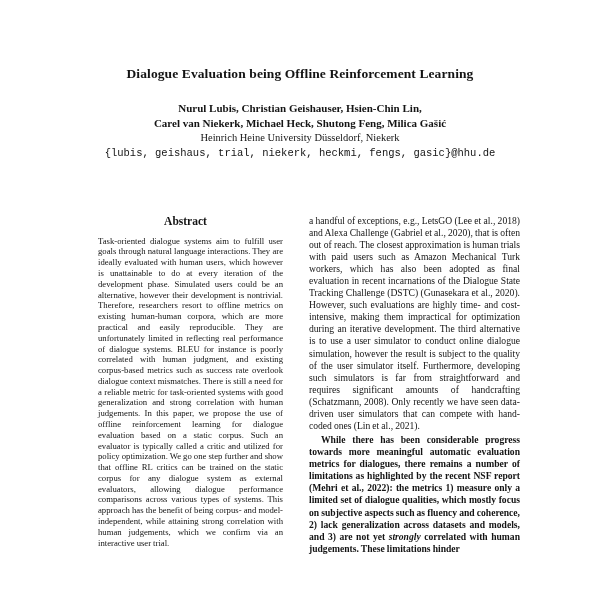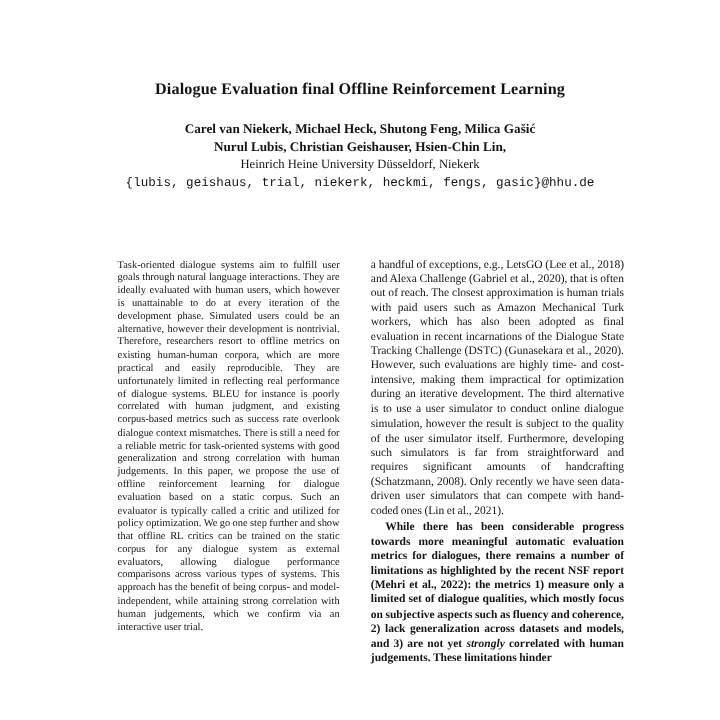--- a/index.html
+++ b/index.html
@@ -70,32 +70,33 @@
     margin-top: 2px;
     font-weight: bold;
   }
 </style>
 </head>
 <body>
 
 <div class="page">
 
   <header class="paper-header">
-    <h1 class="title">Dialogue Evaluation final Offline Reinforcement Learning</h1>
+    <h1 class="title">Dialogue Evaluation being Offline Reinforcement Learning</h1>
     <div class="authors">
+      <div>Nurul Lubis, Christian Geishauser, Hsien-Chin Lin,</div>
       <div>Carel van Niekerk, Michael Heck, Shutong Feng, Milica Gašić</div>
-      <div>Nurul Lubis, Christian Geishauser, Hsien-Chin Lin,</div>
     </div>
     <div class="affiliation">Heinrich Heine University Düsseldorf, Niekerk</div>
     <div class="email">{lubis, geishaus, trial, niekerk, heckmi, fengs, gasic}@hhu.de</div>
   </header>
 
   <div class="columns">
 
     <div class="col col-left">
+      <h2 class="abstract-heading">Abstract</h2>
       <p class="abstract-text">Task-oriented dialogue systems aim to fulfill user goals through natural language interactions. They are ideally evaluated with human users, which however is unattainable to do at every iteration of the development phase. Simulated users could be an alternative, however their development is nontrivial. Therefore, researchers resort to offline metrics on existing human-human corpora, which are more practical and easily reproducible. They are unfortunately limited in reflecting real performance of dialogue systems. BLEU for instance is poorly correlated with human judgment, and existing corpus-based metrics such as success rate overlook dialogue context mismatches. There is still a need for a reliable metric for task-oriented systems with good generalization and strong correlation with human judgements. In this paper, we propose the use of offline reinforcement learning for dialogue evaluation based on a static corpus. Such an evaluator is typically called a critic and utilized for policy optimization. We go one step further and show that offline RL critics can be trained on the static corpus for any dialogue system as external evaluators, allowing dialogue performance comparisons across various types of systems. This approach has the benefit of being corpus- and model-independent, while attaining strong correlation with human judgements, which we confirm via an interactive user trial.</p>
     </div>
 
     <div class="col col-right">
       <p class="body-text">a handful of exceptions, e.g., LetsGO (Lee et al., 2018) and Alexa Challenge (Gabriel et al., 2020), that is often out of reach. The closest approximation is human trials with paid users such as Amazon Mechanical Turk workers, which has also been adopted as final evaluation in recent incarnations of the Dialogue State Tracking Challenge (DSTC) (Gunasekara et al., 2020). However, such evaluations are highly time- and cost-intensive, making them impractical for optimization during an iterative development. The third alternative is to use a user simulator to conduct online dialogue simulation, however the result is subject to the quality of the user simulator itself. Furthermore, developing such simulators is far from straightforward and requires significant amounts of handcrafting (Schatzmann, 2008). Only recently we have seen data-driven user simulators that can compete with hand-coded ones (Lin et al., 2021).</p>
       <p class="body-text indent"><span>While there has been considerable progress towards more meaningful automatic evaluation metrics for dialogues, there remains a number of limitations as highlighted by the recent NSF report (Mehri et al., 2022): the metrics 1) measure only a limited set of dialogue qualities, which mostly focus on subjective aspects such as fluency and coherence, 2) lack generalization across datasets and models, and 3) are not yet </span><em>strongly</em><span> correlated with human judgements. These limitations hinder</span></p>
     </div>
 
   </div>
 

